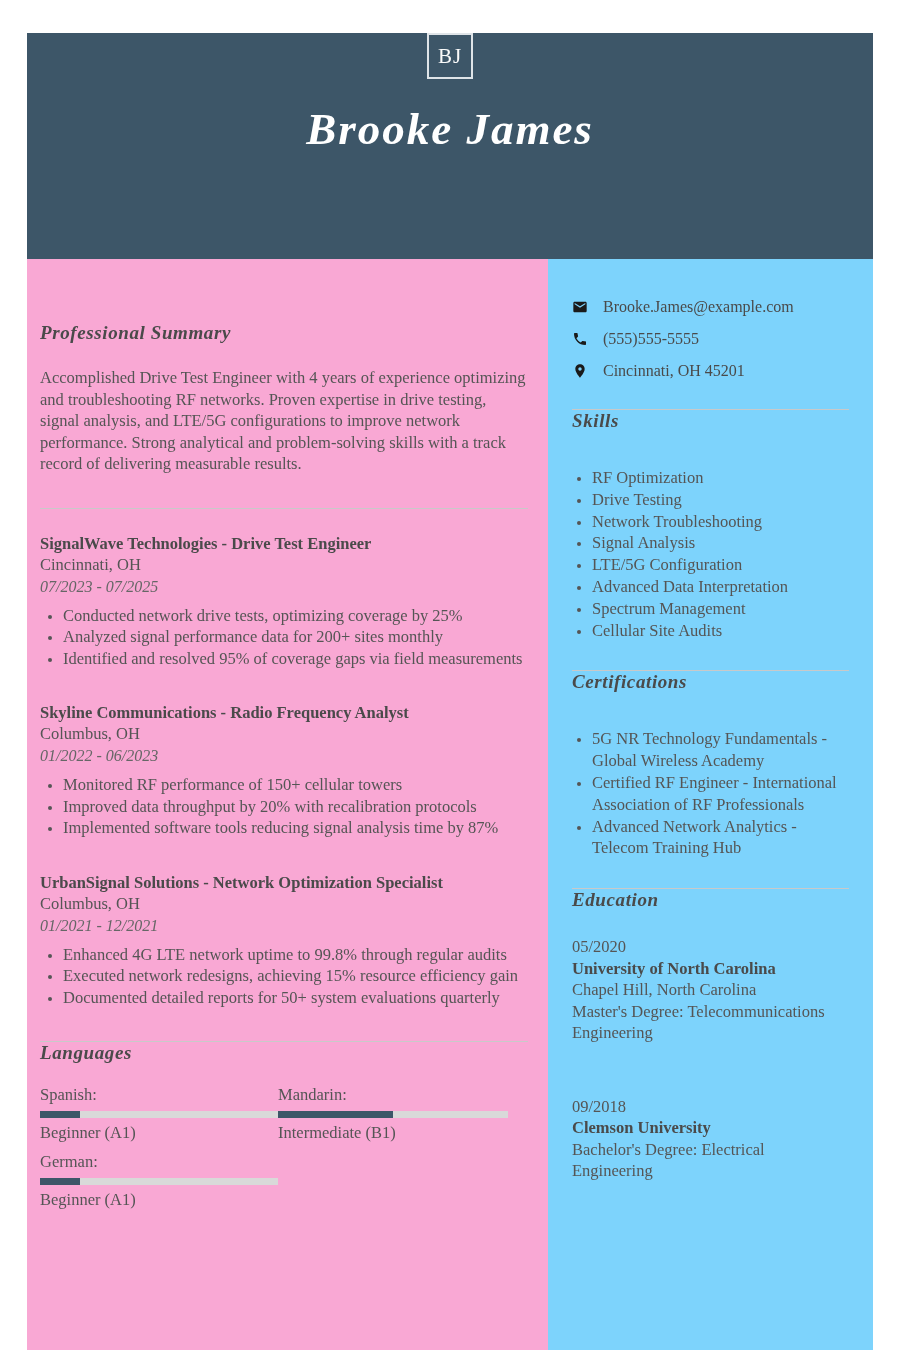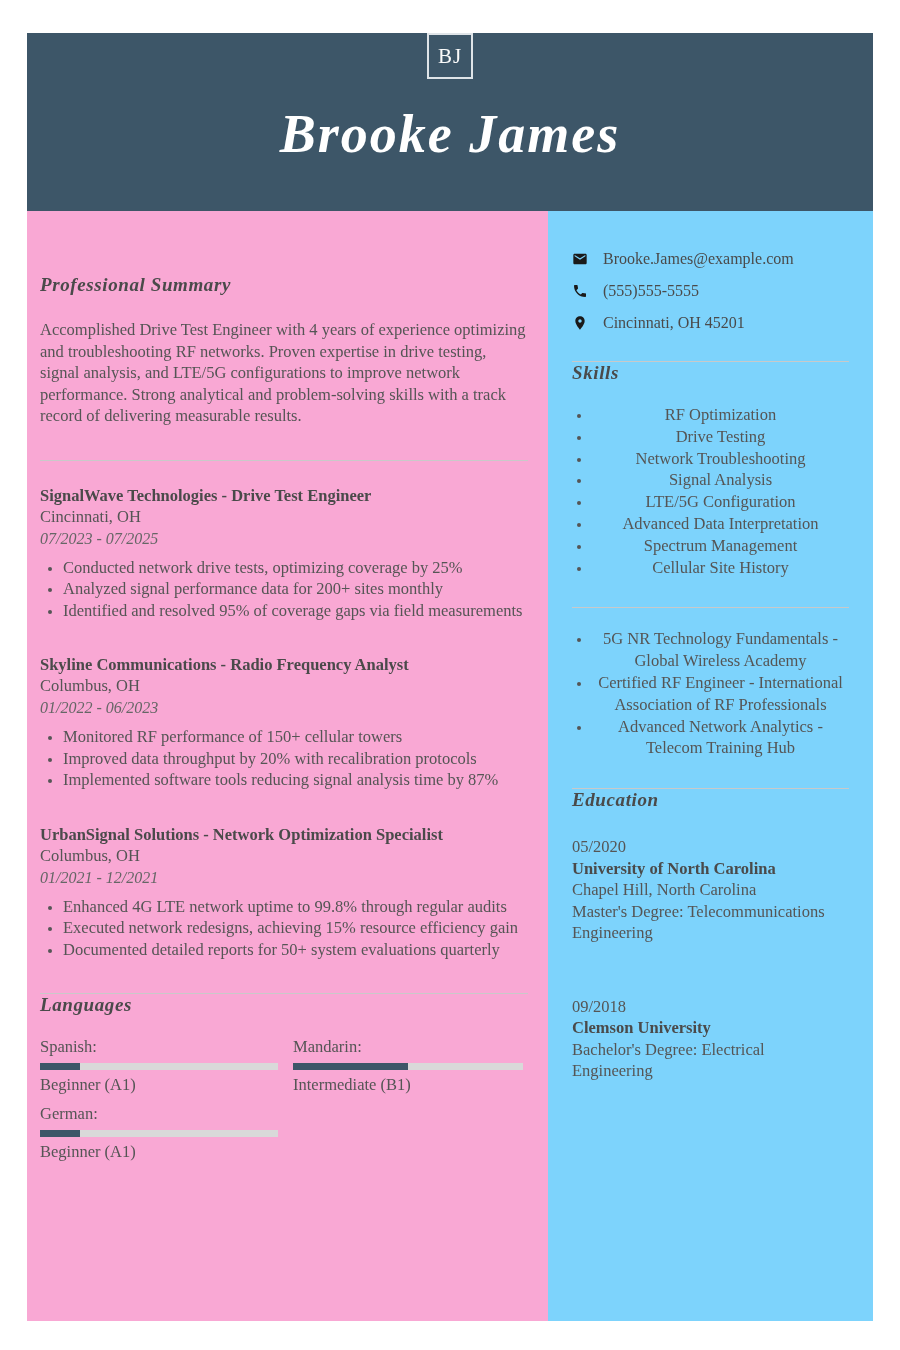--- a/index.html
+++ b/index.html
@@ -6,32 +6,32 @@
   html,body { background:#fff; }
   body {
     width:900px; height:1350px;
     font-family:"Liberation Serif","DejaVu Serif",serif;
     color:#555;
   }
   .page { position:relative; width:900px; height:1350px; overflow:hidden; background:#fff; }
 
   
   .hdr {
-    margin:30px 27px 0 27px; height:178px;
+    margin:30px 27px 0 27px; height:226px;
     background:#3d5668; text-align:center;
   }
   .monogram {
     width:46px; height:46px; border:2px solid #dfe4e8;
     margin:33px auto 0 auto;
     display:flex; align-items:center; justify-content:center;
   }
   .monogram span { color:#fafafa; font-size:21px; letter-spacing:1px; }
   .name {
     margin-top:26px; color:#fff;
-    font-size:54px; font-weight:bold; font-style:italic;
+    font-size:45px; font-weight:bold; font-style:italic;
     letter-spacing:2px; line-height:1.1;
   }
 
   
   .content { display:flex; margin:0 27px; }
   .left  { width:521px; padding:63px 20px 0 13px; background:#f9a8d4; }
   .right { width:325px; height:1110px; padding:38px 24px 0 24px; background:#7dd3fc; }
 
   h2.sec {
     font-size:19px; font-weight:bold; font-style:italic;
@@ -47,33 +47,33 @@
 
   .jobs { margin-top:24px; }
   .job { margin-bottom:33px; }
   .job h3 { font-size:16.5px; font-weight:bold; color:#4a4a4a; line-height:21px; }
   .job .loc { font-size:16.5px; line-height:22px; color:#555; }
   .job .dates { font-size:16px; font-style:italic; line-height:22px; color:#666; }
   ul.blts { margin:7px 0 0 0; padding-left:23px; }
   ul.blts li { font-size:16.5px; line-height:21.5px; color:#555; }
   ul.blts li::marker { font-size:13px; }
 
-  .langs { display:grid; grid-template-columns:238px 230px; column-gap:15px; margin-top:20px; }
+  .langs { display:grid; grid-template-columns:238px 230px; margin-top:20px; }
   .lang { margin-bottom:8px; }
   .lang-label { font-size:16.5px; line-height:21px; color:#555; }
   .bar { height:7px; background:#d9d9d9; margin:6px 0 4px 0; }
   .fill { height:100%; background:#3d5668; }
   .lang-level { font-size:16.5px; line-height:21px; color:#555; }
 
   
   .contact-row { display:flex; align-items:center; margin-bottom:13px; height:19px; }
   .contact-row svg { width:16px; height:16px; flex:0 0 16px; fill:#1a1a1a; }
   .contact-row .ctxt { margin-left:15px; font-size:16px; color:#4a4a4a; }
 
-  ul.rlist { margin-top:20px; padding-left:20px;text-align:center; }
+  ul.rlist { margin-top:35px; padding-left:20px; }
   ul.rlist li { font-size:16.5px; line-height:21.8px; color:#555; }
   ul.rlist li::marker { font-size:13px; }
 
   .edus { margin-top:25px; }
   .edu { margin-bottom:52px; }
   .edu div { font-size:16.5px; line-height:21.5px; color:#555; }
   .edu .edu-school { font-weight:bold; color:#4a4a4a; }
 </style>
 </head>
 <body>
@@ -215,27 +215,28 @@
             <li>Network Troubleshooting</li>
 
             <li>Signal Analysis</li>
 
             <li>LTE/5G Configuration</li>
 
             <li>Advanced Data Interpretation</li>
 
             <li>Spectrum Management</li>
 
-            <li>Cellular Site History</li>
+            <li>Cellular Site Audits</li>
           </ul>
       </section>
 
       <hr class="div">
 
       <section>
+        <h2 class="sec">Certifications</h2>
         <ul class="rlist">
 
             <li>5G NR Technology Fundamentals - Global Wireless Academy</li>
 
             <li>Certified RF Engineer - International Association of RF Professionals</li>
 
             <li>Advanced Network Analytics - Telecom Training Hub</li>
           </ul>
       </section>
 

